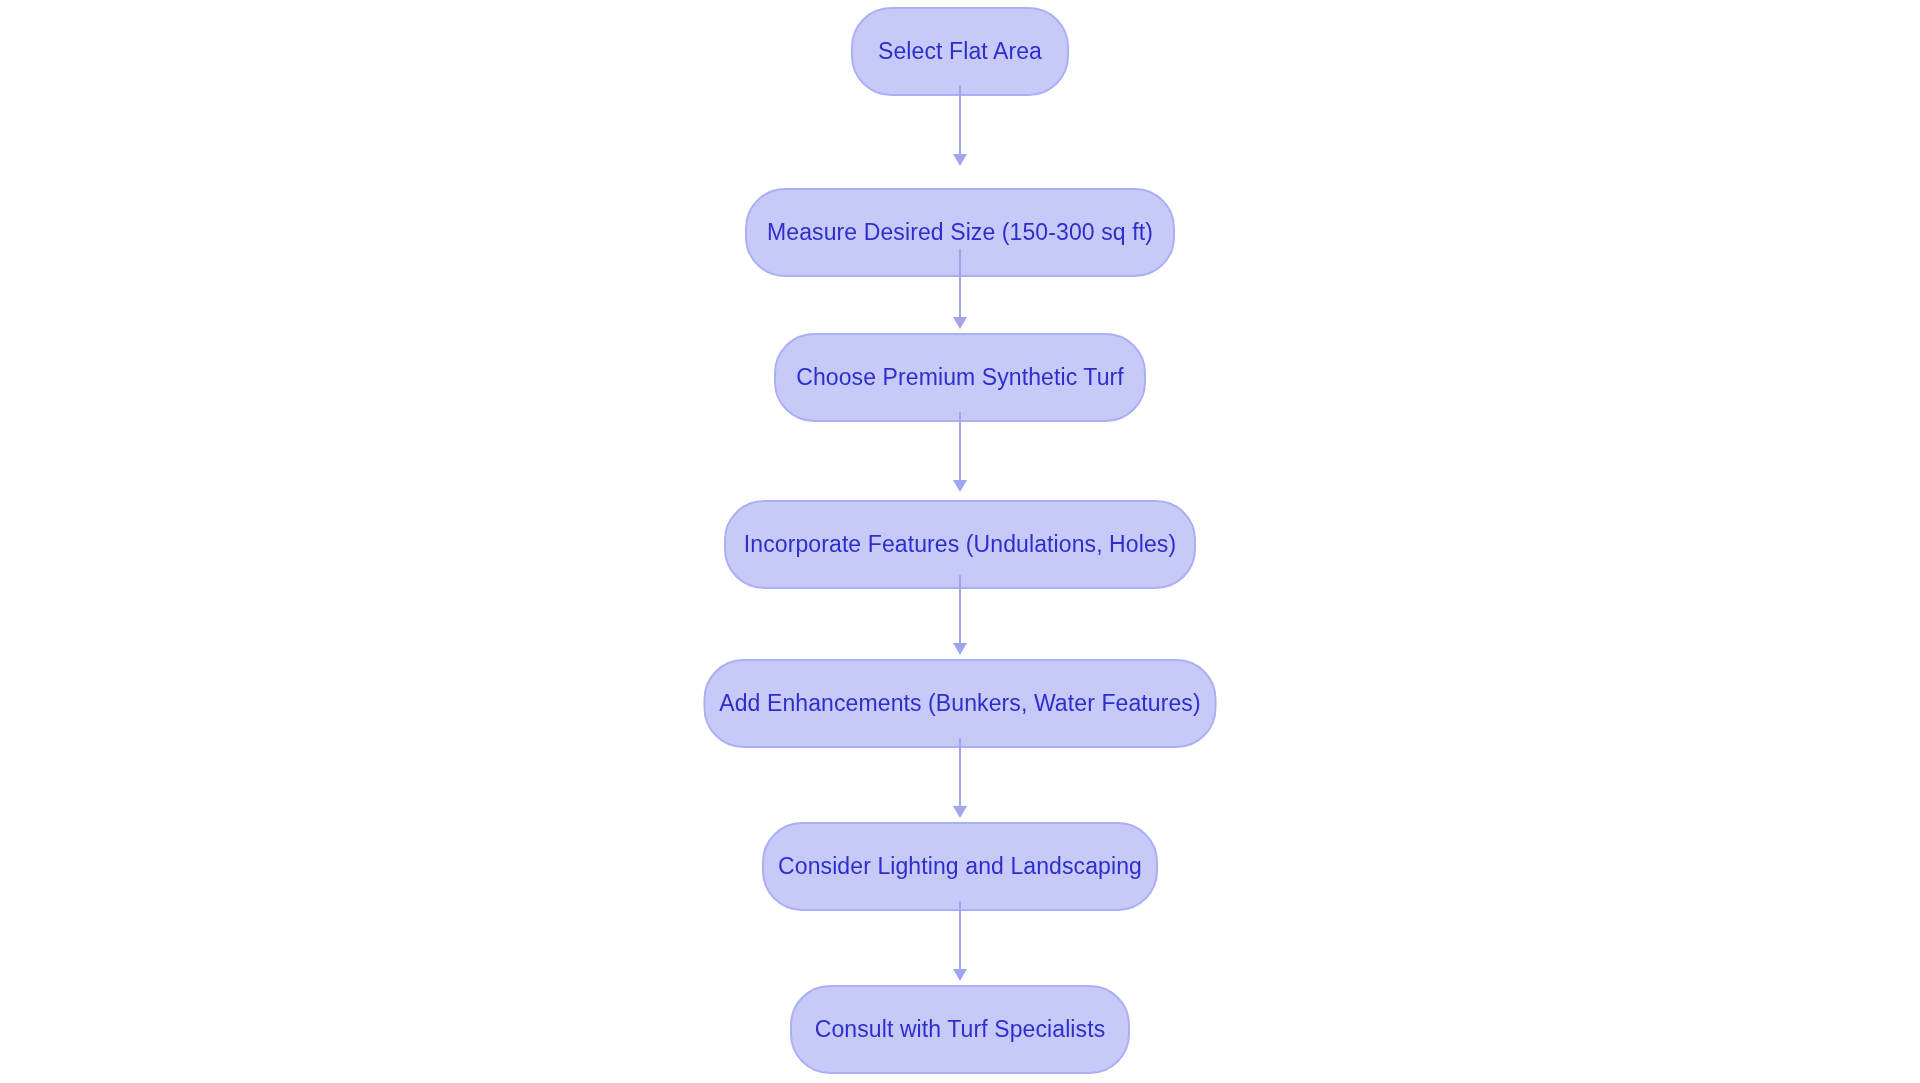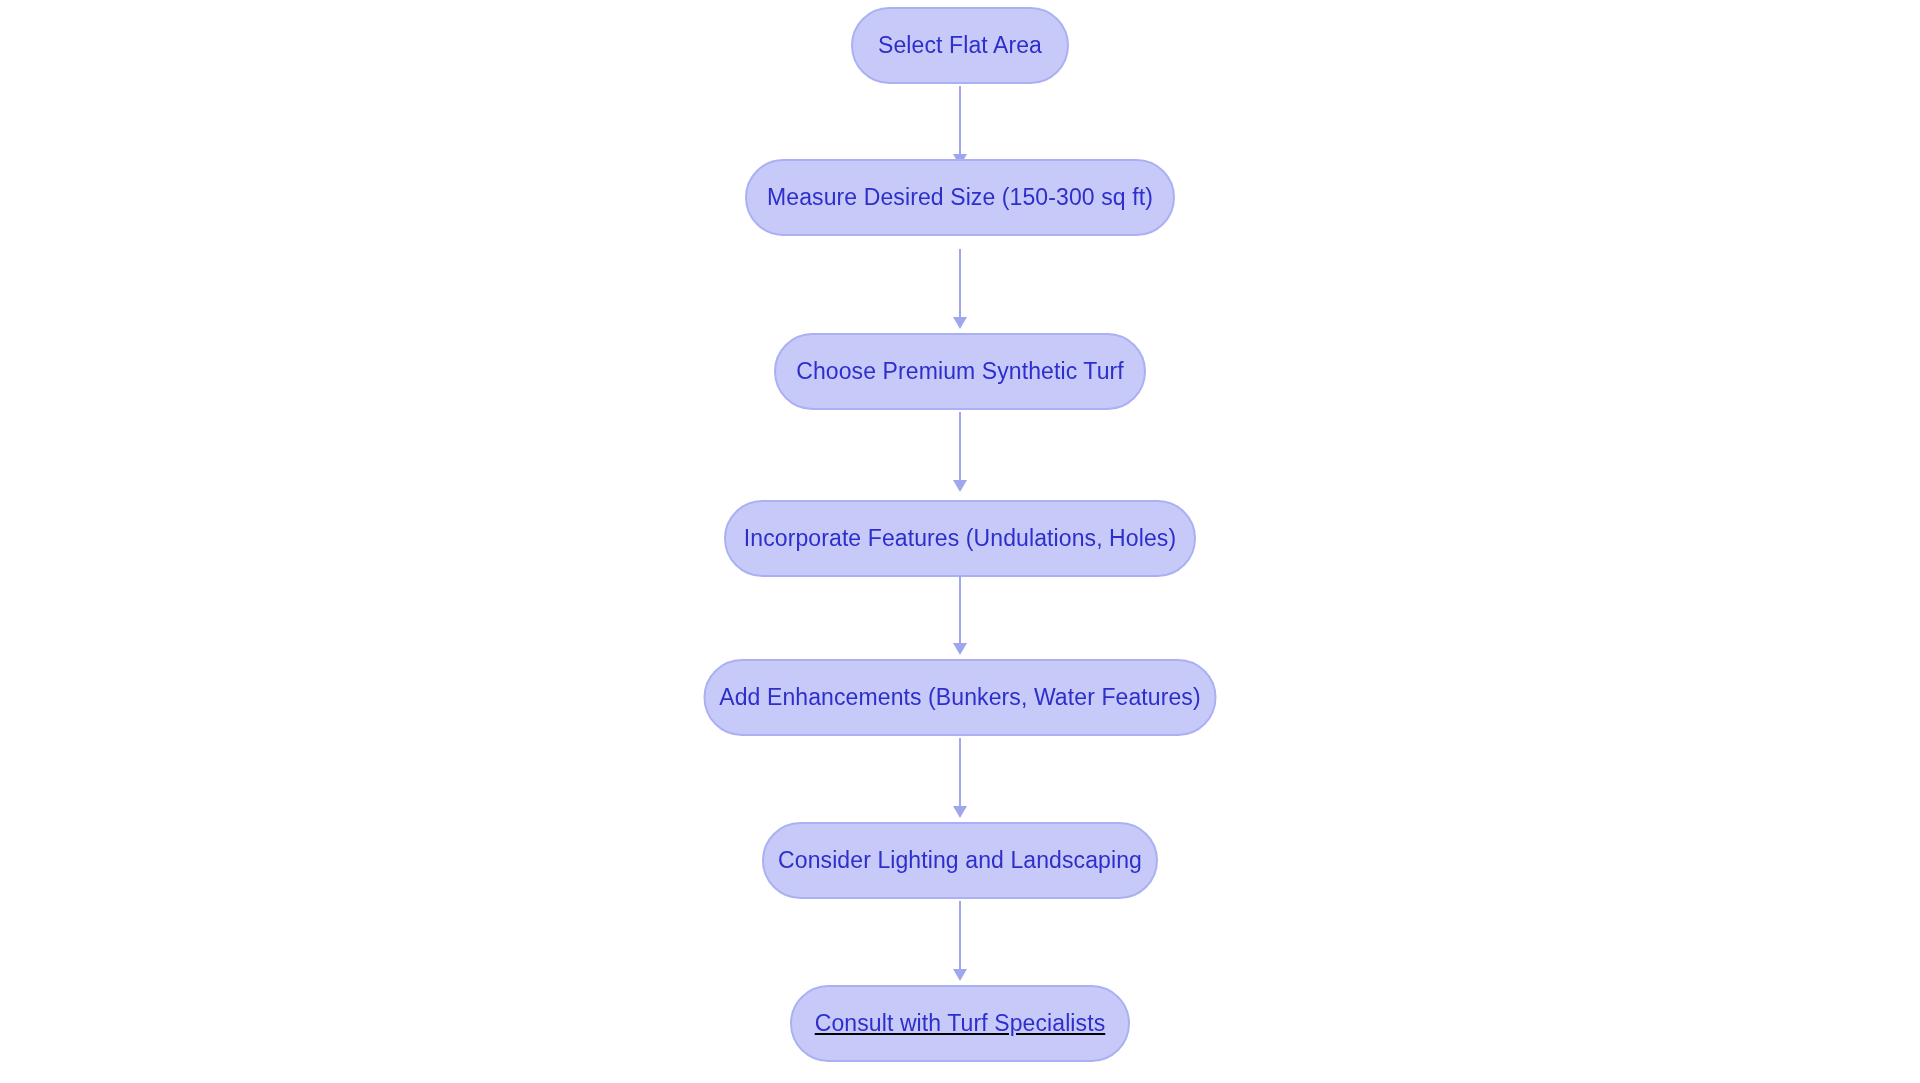--- a/index.html
+++ b/index.html
@@ -19,21 +19,21 @@
     width: 1920px;
     height: 1083px;
     background: #ffffff;
   }
 
   .node {
     position: absolute;
     left: 50%;
     transform: translateX(-50%);
     box-sizing: border-box;
-    height: 77px;
+    height: 89px;
     background: #c7caf9;
     border: 2px solid #aab0f2;
     border-radius: 40px;
     display: flex;
     align-items: center;
     justify-content: center;
     white-space: nowrap;
   }
 
   .node-label {
@@ -79,21 +79,21 @@
 
   <div class="node" style="width:218px; top:7px;">
     <span class="node-label">Select Flat Area</span>
   </div>
 
   <div class="connector" style="top:86px; height:80px;">
     <div class="shaft" style="height:68px;"></div>
     <div class="head"></div>
   </div>
 
-  <div class="node" style="width:430px; top:159px;">
+  <div class="node" style="width:430px; top:188px;">
     <span class="node-label">Measure Desired Size (150-300 sq ft)</span>
   </div>
 
   <div class="connector" style="top:249px; height:80px;">
     <div class="shaft" style="height:68px;"></div>
     <div class="head"></div>
   </div>
 
   <div class="node" style="width:372px; top:333px;">
     <span class="node-label">Choose Premium Synthetic Turf</span>
@@ -124,17 +124,17 @@
 
   <div class="node" style="width:396px; top:822px;">
     <span class="node-label">Consider Lighting and Landscaping</span>
   </div>
 
   <div class="connector" style="top:901px; height:80px;">
     <div class="shaft" style="height:68px;"></div>
     <div class="head"></div>
   </div>
 
-  <div class="node" style="width:340px; top:985px;text-decoration:underline;">
+  <div class="node" style="width:340px; top:985px;">
     <span class="node-label">Consult with Turf Specialists</span>
   </div>
 
 </div>
 
 </body></html>

